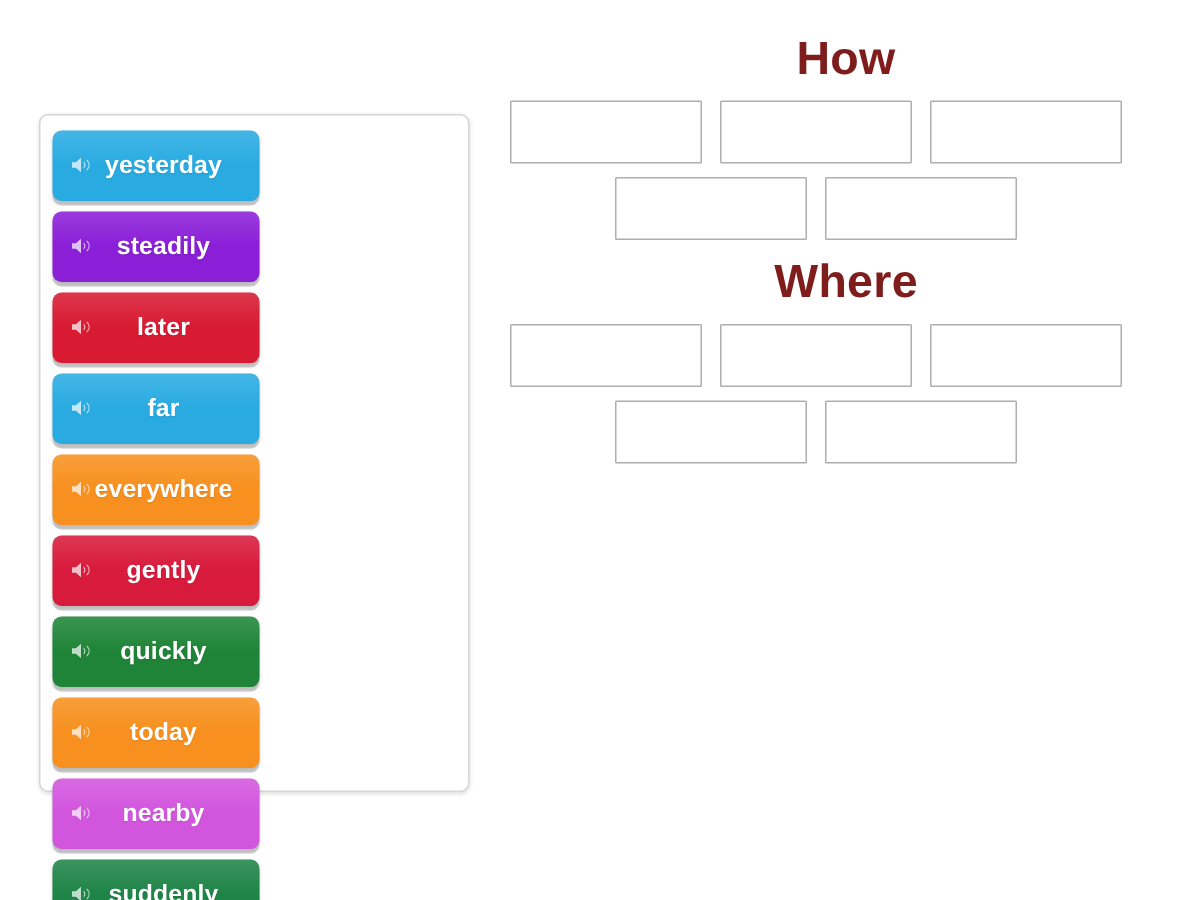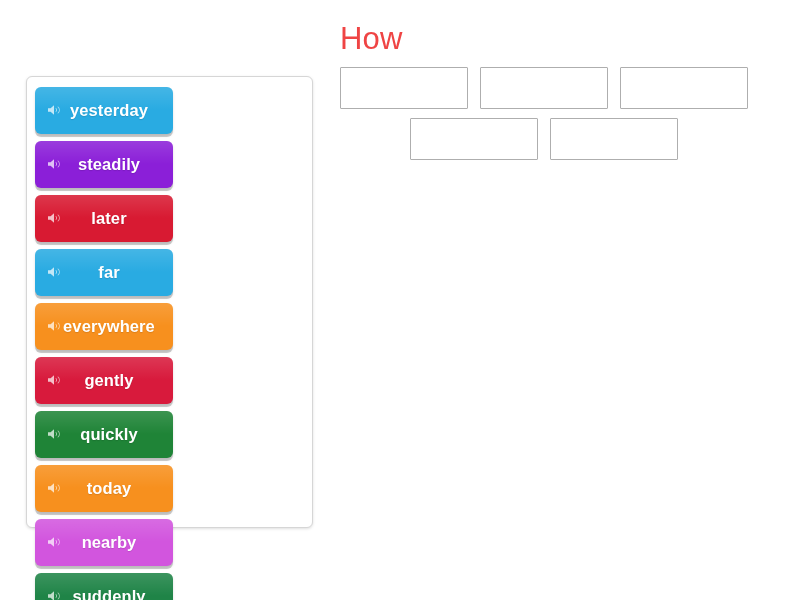--- a/index.html
+++ b/index.html
@@ -87,23 +87,24 @@
     left: 340px;
     top: 20px;
     width: 448px;
     height: 566px;
   }
   .category {
     width: 448px;
     margin-bottom: 2px;
   }
   .cat-title {
+    text-align: center;
     font-size: 31px;
-    font-weight: 400;
-    color: #ef4444;
+    font-weight: 700;
+    color: #7f1d1d;
     line-height: 1.22;
     margin: 0 0 9px 0;
     letter-spacing: 0.2px;
   }
   .slot-row {
     display: flex;
     justify-content: flex-start;
     gap: 12px;
     margin-bottom: 9px;
   }
@@ -213,13 +214,25 @@
       <div class="slot-row">
         <div class="slot"></div>
         <div class="slot"></div>
         <div class="slot"></div>
       </div>
       <div class="slot-row row-indent">
         <div class="slot"></div>
         <div class="slot"></div>
       </div>
     </div>
+    <div class="category">
+      <div class="cat-title">Where</div>
+      <div class="slot-row">
+        <div class="slot"></div>
+        <div class="slot"></div>
+        <div class="slot"></div>
+      </div>
+      <div class="slot-row row-indent">
+        <div class="slot"></div>
+        <div class="slot"></div>
+      </div>
+    </div>
   </div>
 
 </body></html>

